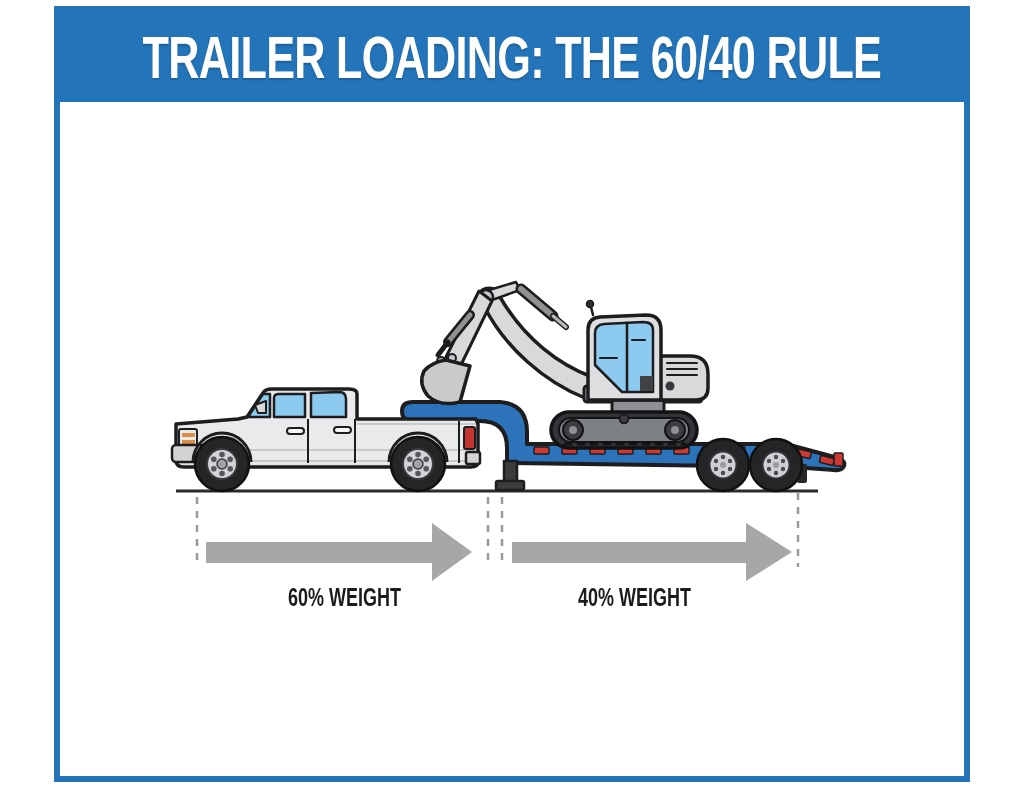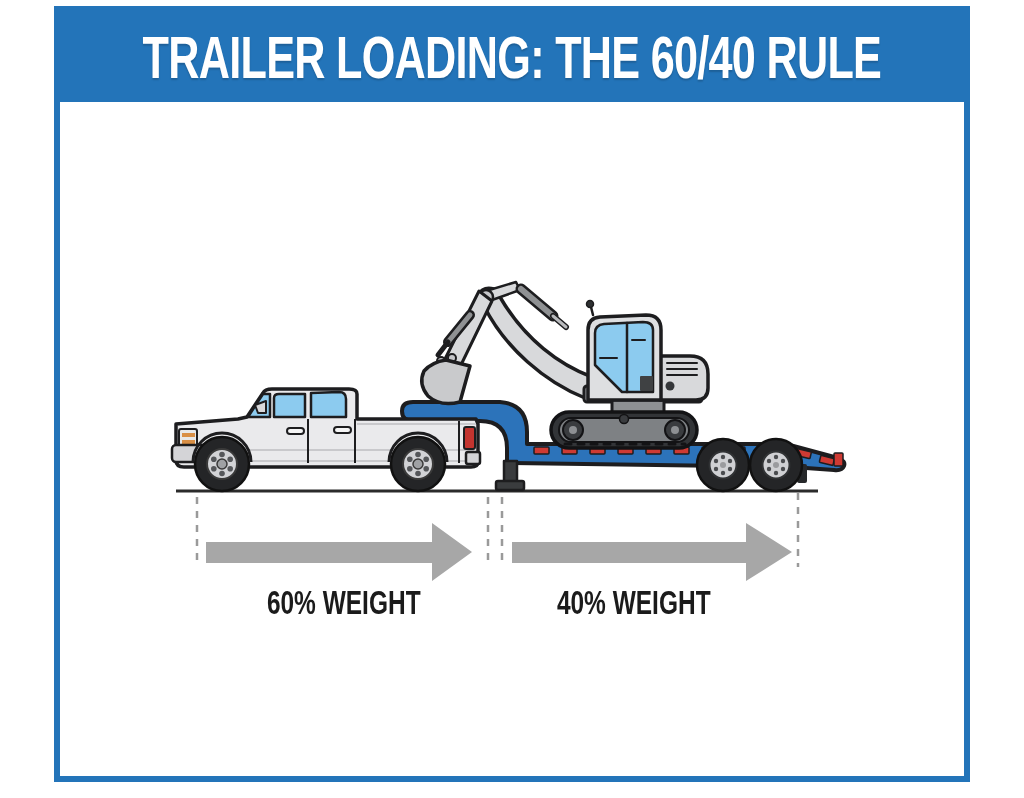--- a/index.html
+++ b/index.html
@@ -11,21 +11,21 @@
   
   #banner{position:absolute;left:0;top:0;width:100%;height:90px;
           background:var(--banner-blue,#2374B9);display:flex;align-items:center;justify-content:center;}
   #banner h1{margin:0;color:#fff;font-size:60px;font-weight:bold;letter-spacing:-1px;
              white-space:nowrap;text-shadow:0 2px 2px rgba(0,0,0,0.18);}
   .condense{display:inline-block;transform:scaleX(0.72);transform-origin:center;}
   
   #scene{position:absolute;left:0;top:0;width:1024px;height:798px;}
   
   .weight-label{position:absolute;top:583px;width:320px;text-align:center;
-                color:var(--label-black,#1B1B1B);font-size:34px;font-weight:800;white-space:nowrap;}
+                color:var(--label-black,#1B1B1B);font-size:25px;font-weight:800;white-space:nowrap;}
   #label-60{left:184px;}
   #label-40{left:474px;}
   
   .trailer-fill{fill:var(--trailer-blue,#2C73BA);}
   .marker-fill{fill:var(--marker-red,#CE3A33);}
   .window-fill{fill:var(--window-blue,#8CCBEF);}
   .arrow-fill{fill:var(--arrow-gray,#A7A7A7);}
 </style>
 </head>
 <body>

